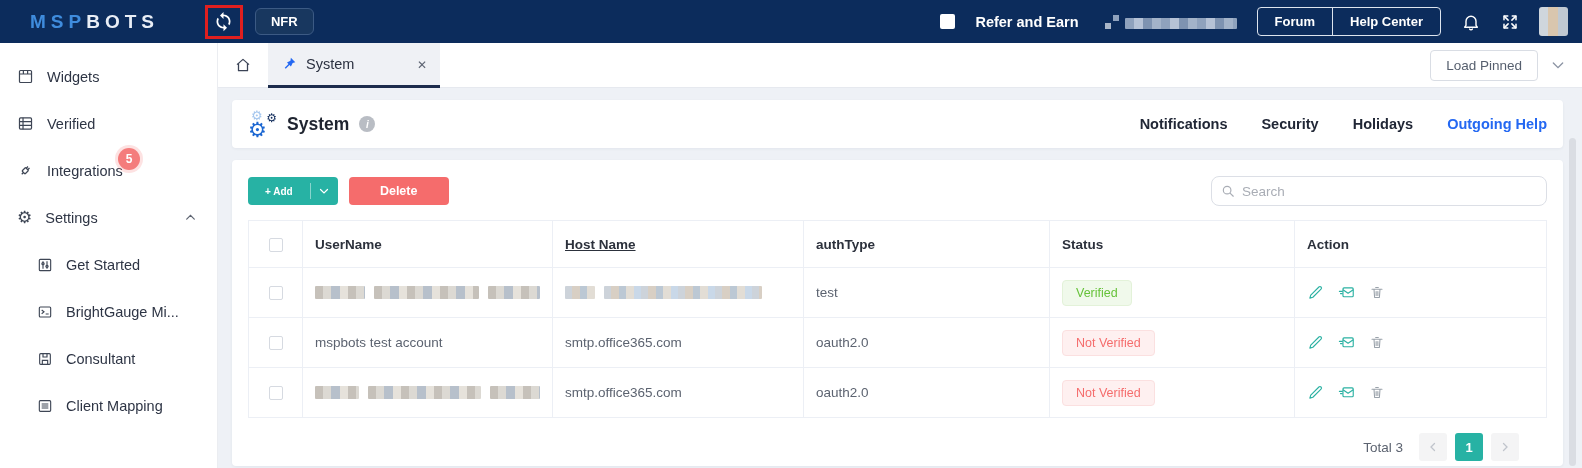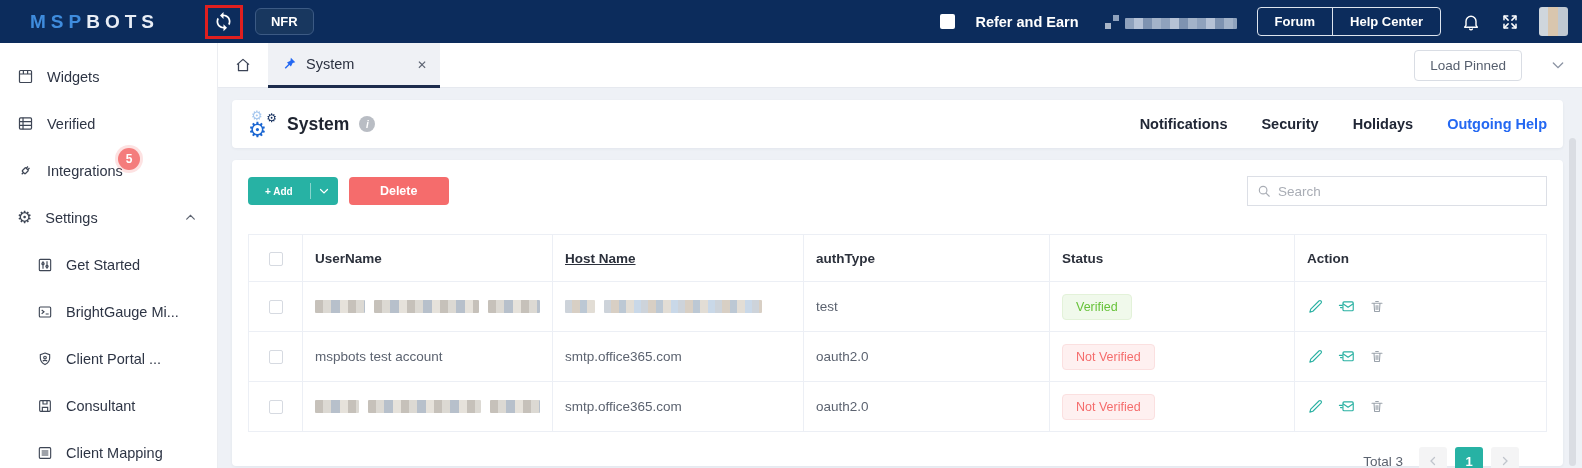--- a/index.html
+++ b/index.html
@@ -43,21 +43,21 @@
   
   .main { position:absolute; top:43px; left:218px; right:0; bottom:0; background:#eef1f6; }
 
   
   .tabrow { height:45px; background:#fff; border-bottom:1px solid #e6e9ef; display:flex; align-items:center; }
   .home-btn { width:50px; height:45px; display:flex; align-items:center; justify-content:center; cursor:pointer; }
   .tab { width:172px; height:45px; background:#eff1f5; border-bottom:3px solid #1d2c4c; display:flex; align-items:center; gap:9px; padding:0 13px; cursor:pointer; }
   .tab-label { flex:1; font-size:14.5px; color:#2b3140; }
   .tab-close { color:#5e6573; font-size:15px; cursor:pointer; line-height:1; }
   .tab-close::before { content:"✕"; font-size:12px; }
-  .tabrow-right { margin-left:auto; display:flex; align-items:center; gap:28px; padding-right:16px; }
+  .tabrow-right { margin-left:auto; display:flex; align-items:center; gap:12px; padding-right:16px; }
   .load-pinned { background:#fff; border:1px solid #d9dde4; border-radius:4px; color:#565f6e; font-size:13.5px; padding:7px 15px; cursor:pointer; }
   .lp-chev { display:flex; cursor:pointer; }
 
   
   .card { background:#fff; border-radius:4px; box-shadow:0 1px 3px rgba(31,45,77,.06); }
   .header-card { margin:12px 19px 0 14px; height:48px; display:flex; align-items:center; padding:0 16px; }
   .gears { position:relative; width:30px; height:30px; margin-right:9px; }
   .gears .g { position:absolute; line-height:1; }
   .gears .g1 { font-size:13px; color:#a4c6ee; top:0; left:3px; }
   .gears .g2 { font-size:12px; color:#122d5c; top:3px; right:1px; }
@@ -70,26 +70,26 @@
   .header-tab.active { color:#2468f2; }
 
   
   .content-card { margin:12px 19px 0 14px; padding:16px; height:306px; }
   .toolbar { display:flex; align-items:center; }
   .add-split { display:inline-flex; align-items:stretch; background:#27b2a4; border-radius:4px; overflow:hidden; height:28px; cursor:pointer; }
   .add-main { color:#fff; font-size:10px; font-weight:700; display:flex; align-items:center; padding:0 17px; }
   .add-divider { width:1px; background:rgba(255,255,255,.45); margin:6px 0; }
   .add-caret { width:27px; display:flex; align-items:center; justify-content:center; }
   .delete-btn { margin-left:11px; height:28px; width:100px; background:#f56c6c; border:none; border-radius:4px; color:#fff; font-size:12.5px; font-weight:700; cursor:pointer; font-family:inherit; }
-  .search-box { margin-left:auto; width:300px; height:30px; border:1px solid #dcdfe6; border-radius:0; background:#fff; display:flex; align-items:center; padding:0 9px; gap:7px; }
+  .search-box { margin-left:auto; width:336px; height:30px; border:1px solid #dcdfe6; border-radius:8px; background:#fff; display:flex; align-items:center; padding:0 9px; gap:7px; }
   .search-box input { border:none; outline:none; flex:1; font-size:13.5px; color:#333; font-family:inherit; background:transparent; }
   .search-box input::placeholder { color:#a9adb5; }
 
   
-  table { width:100%; border-collapse:collapse; table-layout:fixed; margin-top:28px; }
+  table { width:100%; border-collapse:collapse; table-layout:fixed; margin-top:14px; }
   th, td { border:1px solid #eceff5; text-align:left; font-size:13.5px; padding:0 12px; overflow:hidden; white-space:nowrap; }
   th { height:47px; color:#2c313c; font-weight:700; }
   td { height:50px; color:#5c6370; }
   .col-cb { width:54px; text-align:center; }
   .col-user { width:250px; } .col-host { width:251px;text-decoration:underline; } .col-auth { width:246px; } .col-status { width:245px; }
   .cb { width:14px; height:14px; border:1px solid #d6dae1; border-radius:2px; background:#fff; display:inline-block; vertical-align:middle; cursor:pointer; }
   .badge { display:inline-block; padding:5px 13px; font-size:12.5px; border-radius:4px; border:1px solid transparent; }
   .badge-success { color:#67c23a; background:#f0f9eb; border-color:#e3f2d9; }
   .badge-danger { color:#f56c6c; background:#fef0f0; border-color:#fbe0e0; }
   .actions { display:flex; align-items:center; gap:13px; }
@@ -201,28 +201,20 @@
         <circle cx="15" cy="14" r="1.7"></circle>
       </svg>
     <span>Get Started</span>
   </div>
   <div class="side-item child">
     <svg width="16" height="16" viewBox="0 0 24 24" fill="none" stroke="#3e4655" stroke-width="1.7">
         <rect x="3.5" y="4.5" width="17" height="15" rx="1.5"></rect>
         <path d="M7 9l3.5 2.8L7 14.6M13 15h4.5"></path>
       </svg>
     <span>BrightGauge Mi...</span>
-  </div>
-  <div class="side-item child">
-    <svg width="16" height="16" viewBox="0 0 24 24" fill="none" stroke="#3e4655" stroke-width="1.7">
-        <path d="M12 3l7 2.6v4.9c0 4.9-2.9 7.9-7 9.9-4.1-2-7-5-7-9.9V5.6L12 3z"></path>
-        <circle cx="12" cy="9.8" r="2"></circle>
-        <path d="M8.8 15.4c.6-1.9 5.8-1.9 6.4 0"></path>
-      </svg>
-    <span>Client Portal ...</span>
   </div>
   <div class="side-item child">
     <svg width="16" height="16" viewBox="0 0 24 24" fill="none" stroke="#3e4655" stroke-width="1.7">
         <rect x="4" y="4" width="16" height="16" rx="1.5"></rect>
         <path d="M9 4v5h6V4M8 20v-6h8v6"></path>
       </svg>
     <span>Consultant</span>
   </div>
   <div class="side-item child">
     <svg width="16" height="16" viewBox="0 0 24 24" fill="none" stroke="#3e4655" stroke-width="1.7">

